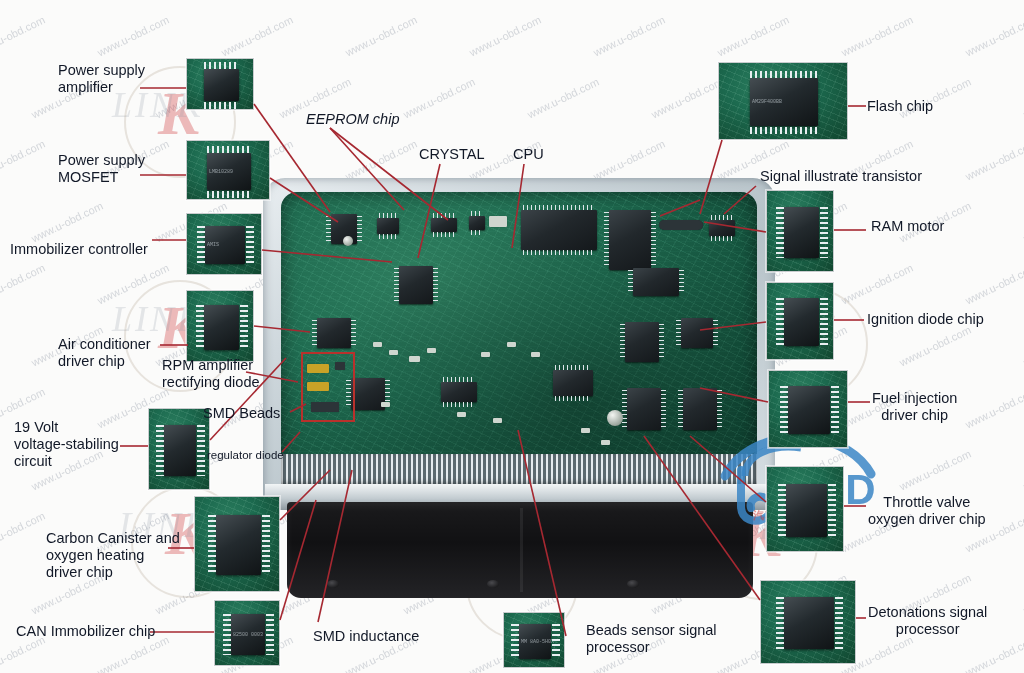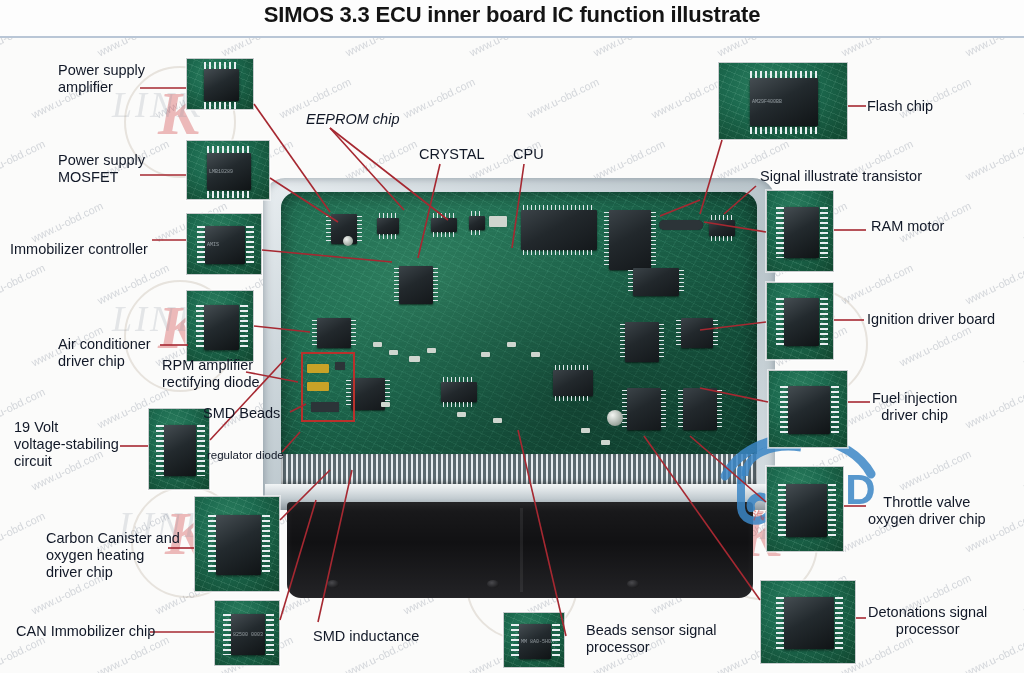--- a/index.html
+++ b/index.html
@@ -357,23 +357,20 @@
       <div class="kwm2" style="left: 744px; top: 306px;">LINK</div>
       <div class="kwm-ring" style="left: 756px; top: 288px; width: 112px; height: 112px;"></div>
       <div class="kwm" style="left: 740px; top: 500px;">K</div>
       <div class="kwm2" style="left: 694px; top: 506px;">LINK</div>
       <div class="kwm-ring" style="left: 706px; top: 488px; width: 112px; height: 112px;"></div>
       <div class="kwm" style="left: 500px; top: 540px;">K</div>
       <div class="kwm2" style="left: 454px; top: 546px;">LINK</div>
       <div class="kwm-ring" style="left: 466px; top: 528px; width: 112px; height: 112px;"></div>
     </div>
 
-  <div id="titlebar">
-    <div id="page-title">SIMOS 3.3 ECU inner board IC function illustrate</div>
-  </div>
 
   <div id="ecu">
     <div id="ecu-case"></div>
 
     <div id="pcb">
 
       <div class="ic pins-lr" style="left:50px;  top:22px;  width:26px; height:30px;"></div>
       <div class="ic pins-tb" style="left:96px;  top:26px;  width:22px; height:16px;"></div>
       <div class="ic pins-tb" style="left:150px; top:26px;  width:26px; height:14px;"></div>
       <div class="ic pins-tb" style="left:188px; top:24px;  width:16px; height:14px;"></div>
@@ -606,21 +603,21 @@
       <div class="lab l" style="left: 16px; top: 623px;">CAN Immobilizer chip</div>
       <div class="lab l" style="left: 306px; top: 111px; font-style: italic;">EEPROM chip</div>
       <div class="lab l" style="left: 419px; top: 146px;">CRYSTAL</div>
       <div class="lab l" style="left: 513px; top: 146px;">CPU</div>
       <div class="lab l" style="left: 313px; top: 628px;">SMD inductance</div>
       <div class="lab l" style="left: 586px; top: 622px;">Beads sensor signal
 processor</div>
       <div class="lab r" style="left: 867px; top: 98px;">Flash chip</div>
       <div class="lab r" style="left: 760px; top: 168px;">Signal illustrate transistor</div>
       <div class="lab r" style="left: 871px; top: 218px;">RAM motor</div>
-      <div class="lab r" style="left: 867px; top: 311px;">Ignition driver board</div>
+      <div class="lab r" style="left: 867px; top: 311px;">Ignition diode chip</div>
       <div class="lab r" style="left: 872px; top: 390px;">Fuel injection
 driver chip</div>
       <div class="lab r" style="left: 868px; top: 494px;">Throttle valve
 oxygen driver chip</div>
       <div class="lab r" style="left: 868px; top: 604px;">Detonations signal
 processor</div>
     </div>
 
 </div>
 

